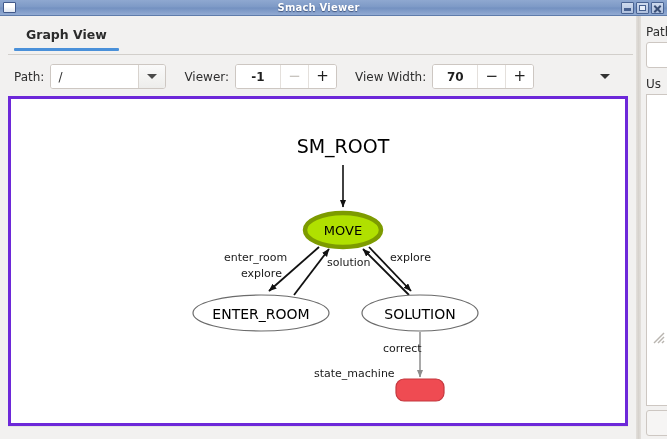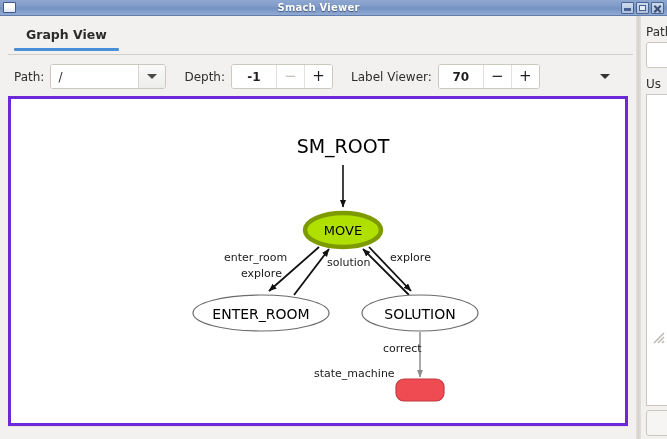--- a/index.html
+++ b/index.html
@@ -282,28 +282,28 @@
       <div id="toolbar">
 
         <span class="tb-label first">Path:</span>
         <div class="combo">
           <span class="val">/</span>
           <span class="arrowbox">
             <span class="caret-down"></span>
           </span>
         </div>
 
-        <span class="tb-label" style="margin-left:18px;">Depth:</span>
+        <span class="tb-label" style="margin-left:18px;">Viewer:</span>
         <div class="spin">
           <span class="num">-1</span>
           <span class="btn disabled">−</span>
           <span class="btn">+</span>
         </div>
 
-        <span class="tb-label" style="margin-left:18px;">Label Viewer:</span>
+        <span class="tb-label" style="margin-left:18px;">View Width:</span>
         <div class="spin">
           <span class="num">70</span>
           <span class="btn">−</span>
           <span class="btn">+</span>
         </div>
 
         <span id="overflow-btn">
           <span class="caret-down" style="border-top-color:#333;"></span>
         </span>
       </div>

